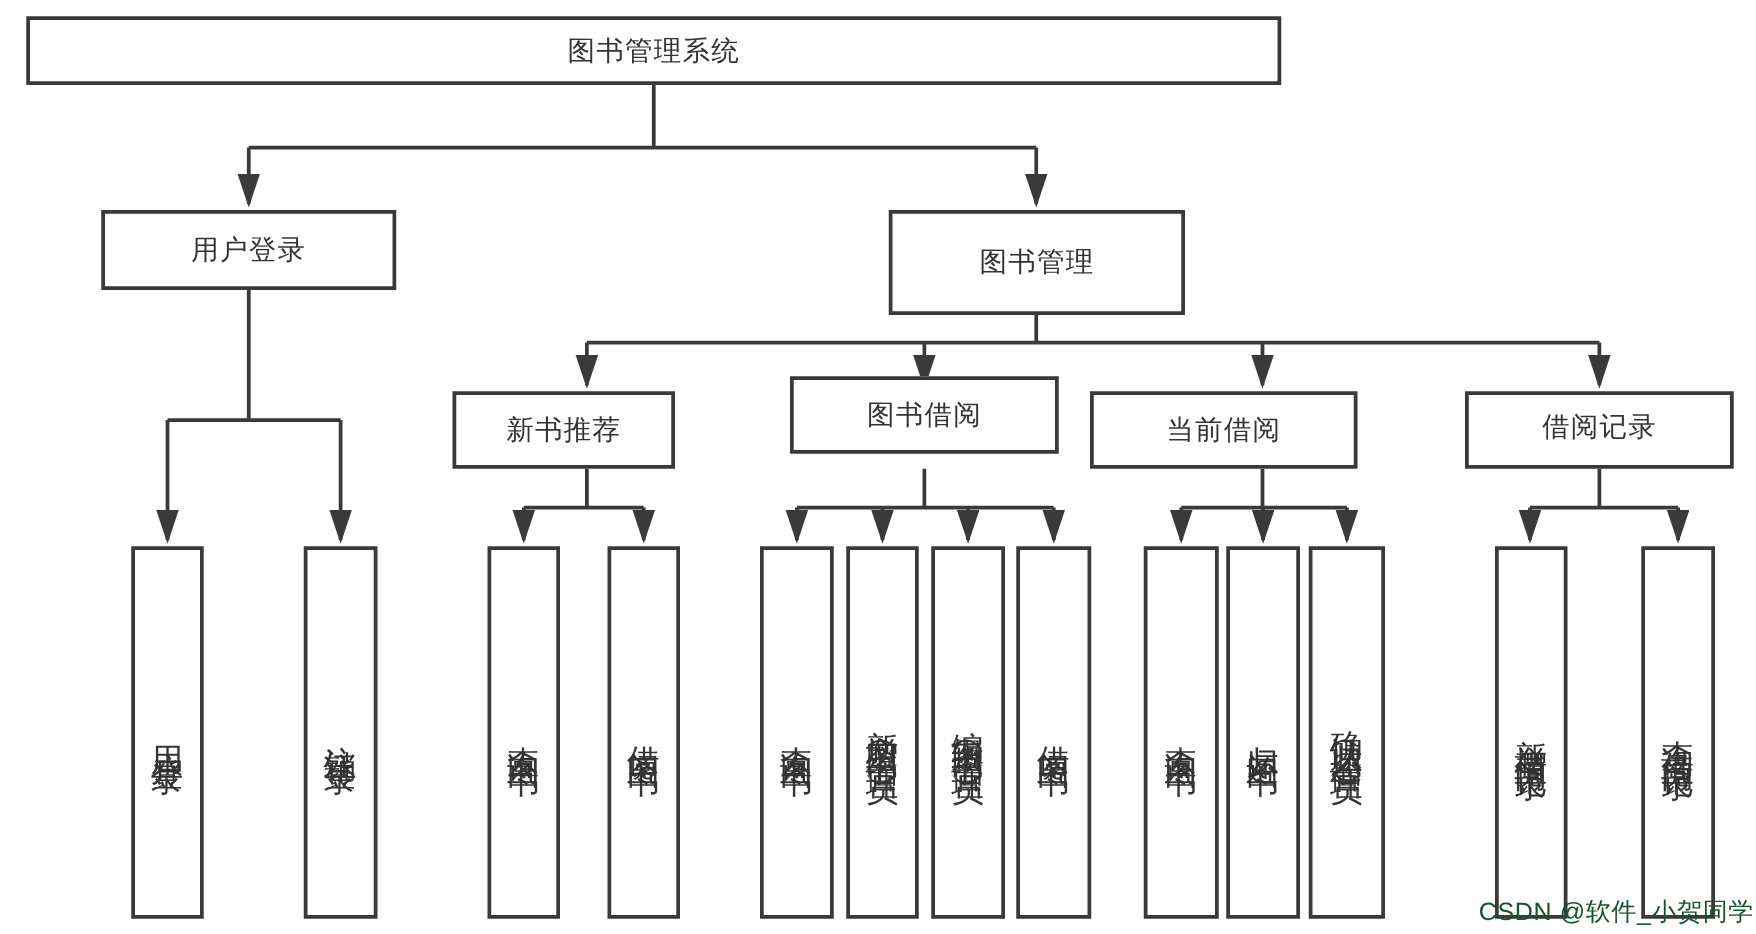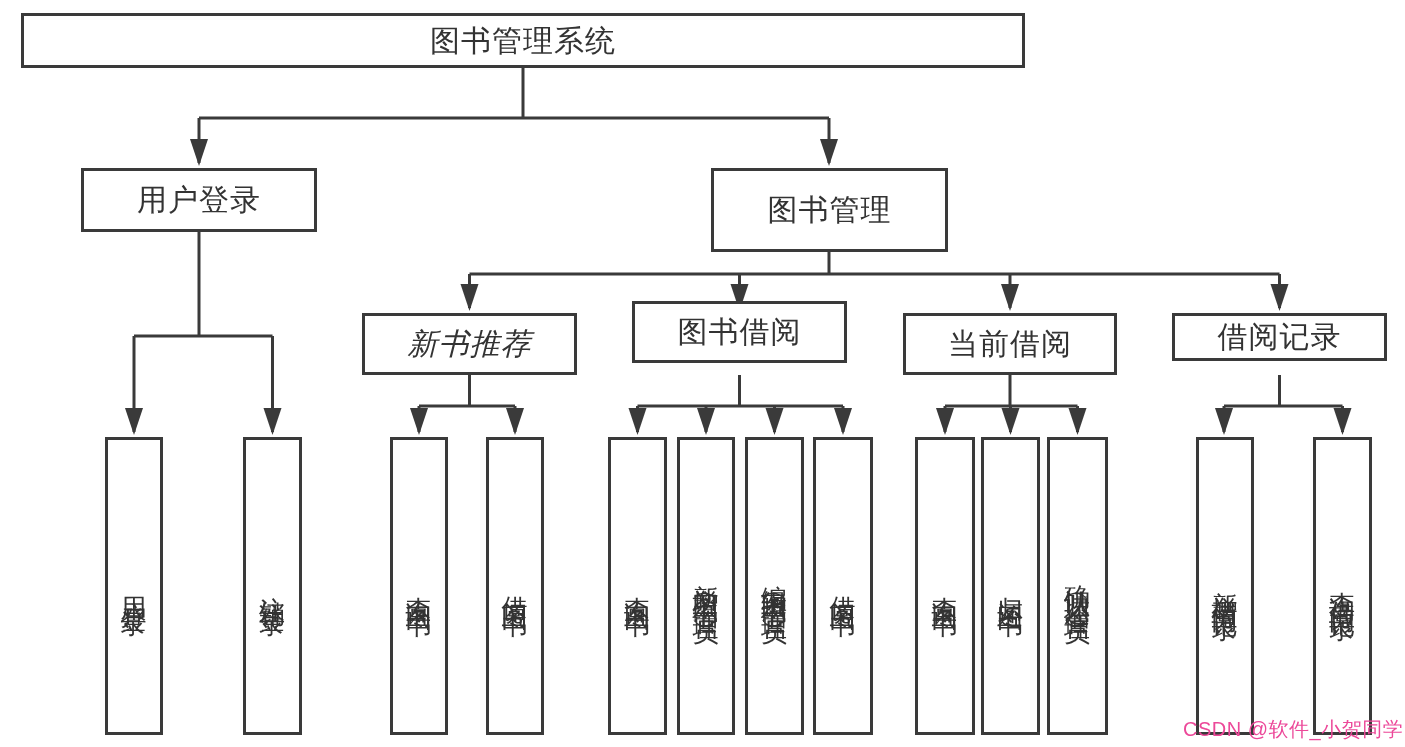--- a/index.html
+++ b/index.html
@@ -31,39 +31,39 @@
     position: absolute;
     box-sizing: border-box;
     border: 3px solid #3a3a3a;
     background: #ffffff;
     display: flex;
     align-items: center;
     justify-content: center;
     color: #333333;
   }
   .node.h .label {
-    font-size: 30px;
+    font-size: 22px;
     letter-spacing: 1px;
     white-space: nowrap;
     line-height: 1;
   }
   .node.v .label {
     writing-mode: vertical-rl;
     text-orientation: mixed;
     font-size: 26px;
     letter-spacing: 5px;
     line-height: 1;
     white-space: nowrap;
   }
   .watermark {
     position: absolute;
     left: 1183px;
     top: 716px;
     font-size: 20px;
-    color: #ec4899;
+    color: #14532d;
     white-space: nowrap;
     letter-spacing: 0.5px;
   }
 </style>
 </head>
 <body>
 
 <div class="canvas">
 
   <svg class="connectors" viewBox="0 0 1405 747" xmlns="http://www.w3.org/2000/svg">
@@ -113,30 +113,30 @@
     <span class="label">图书管理系统</span>
   </div>
 
   <div class="node h" style="left:81px; top:168px; width:236px; height:64px;">
     <span class="label">用户登录</span>
   </div>
   <div class="node h" style="left:711px; top:168px; width:237px; height:84px;">
     <span class="label">图书管理</span>
   </div>
 
-  <div class="node h" style="left:362px; top:313px; width:215px; height:62px;font-style:italic;">
+  <div class="node h" style="left:362px; top:313px; width:178px; height:62px;">
     <span class="label">新书推荐</span>
   </div>
   <div class="node h" style="left:632px; top:301px; width:215px; height:62px;">
     <span class="label">图书借阅</span>
   </div>
-  <div class="node h" style="left:903px; top:313px; width:214px; height:62px;">
+  <div class="node h" style="left:872px; top:313px; width:214px; height:62px;">
     <span class="label">当前借阅</span>
   </div>
-  <div class="node h" style="left:1172px; top:313px; width:215px; height:48px;">
+  <div class="node h" style="left:1172px; top:313px; width:215px; height:62px;font-family:Liberation Mono, monospace;">
     <span class="label">借阅记录</span>
   </div>
 
   <div class="node v" style="left:105px; top:437px; width:58px; height:298px;">
     <span class="label">用户登录</span>
   </div>
   <div class="node v" style="left:243px; top:437px; width:59px; height:298px;">
     <span class="label">注销登录</span>
   </div>
 

